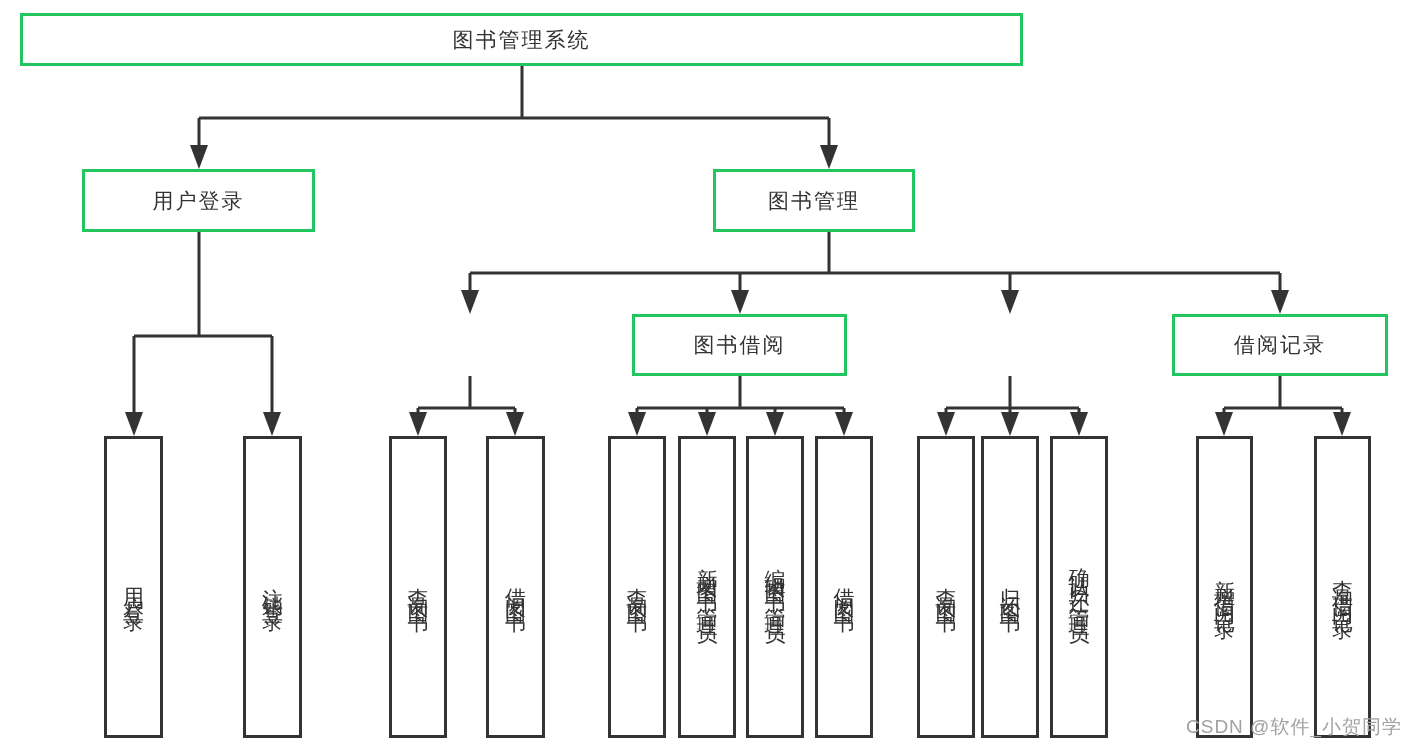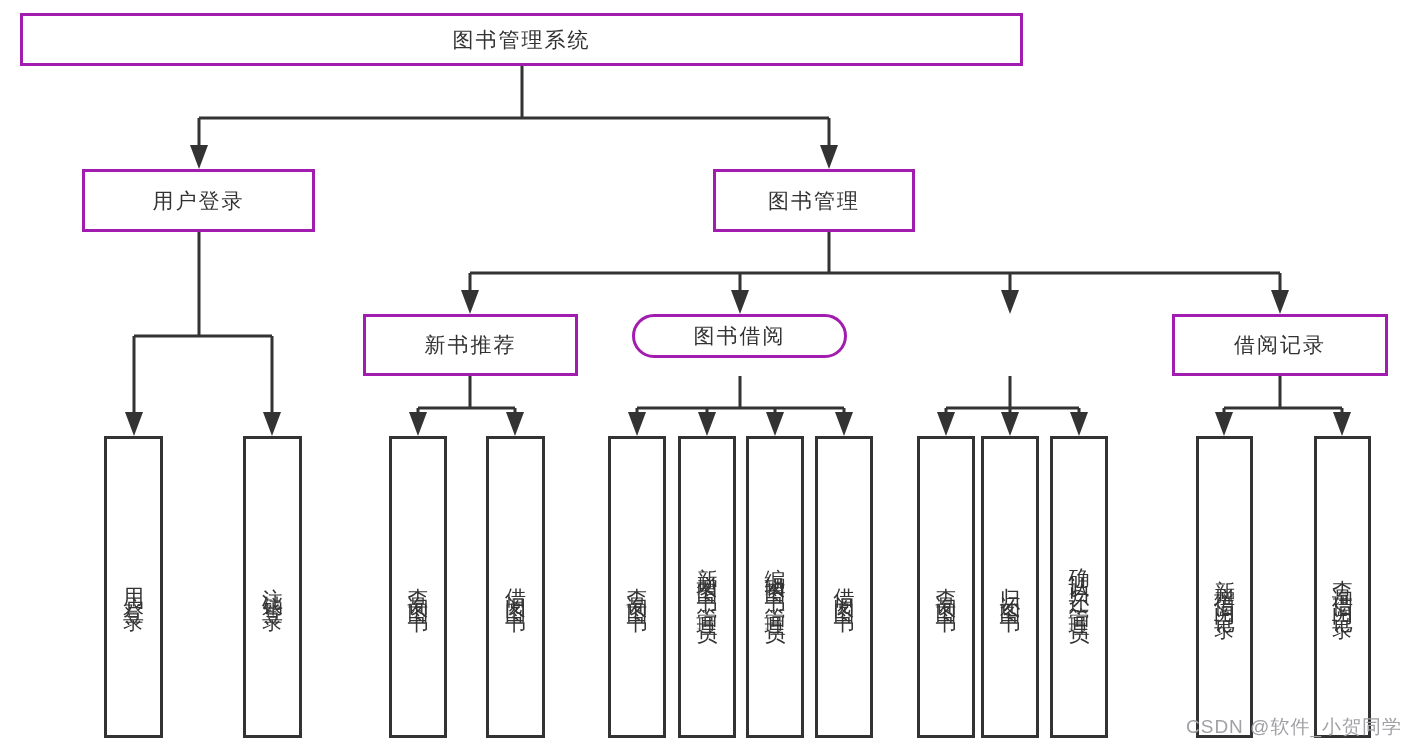--- a/index.html
+++ b/index.html
@@ -12,21 +12,21 @@
     overflow: hidden;
   }
   .wires {
     position: absolute;
     left: 0; top: 0;
     z-index: 1;
   }
   .node {
     position: absolute;
     box-sizing: border-box;
-    border: 3px solid #a21caf;
+    border: 3px solid #22c55e;
     background: #ffffff;
     display: flex;
     align-items: center;
     justify-content: center;
     font-size: 21px;
     letter-spacing: 2px;
     color: #333333;
     z-index: 2;
     white-space: nowrap;
   }
@@ -78,22 +78,21 @@
              M628 412h18l-9 24z M698 412h18l-9 24z M766 412h18l-9 24z M835 412h18l-9 24z
              M937 412h18l-9 24z M1001 412h18l-9 24z M1070 412h18l-9 24z
              M1215 412h18l-9 24z M1333 412h18l-9 24z" fill="#333333" stroke="none"></path>
   </svg>
 
   <div class="node" style="left:20px; top:13px; width:1003px; height:53px;">图书管理系统</div>
 
   <div class="node" style="left:82px; top:169px; width:233px; height:63px;">用户登录</div>
   <div class="node" style="left:713px; top:169px; width:202px; height:63px;">图书管理</div>
 
-  <div class="node" style="left:363px; top:314px; width:215px; height:62px;">新书推荐</div>
-  <div class="node" style="left:632px; top:314px; width:215px; height:44px;border-radius:22px;">图书借阅</div>
+  <div class="node" style="left:632px; top:314px; width:215px; height:62px;">图书借阅</div>
   <div class="node" style="left:1172px; top:314px; width:216px; height:62px;">借阅记录</div>
 
   <div class="vnode" style="left:104px; width:59px;">用户登录</div>
   <div class="vnode" style="left:243px; width:59px;">注销登录</div>
 
   <div class="vnode" style="left:389px; width:58px;">查询图书</div>
   <div class="vnode" style="left:486px; width:59px;">借阅图书</div>
 
   <div class="vnode" style="left:608px; width:58px;">查询图书</div>
   <div class="vnode" style="left:678px; width:58px;">新增图书（管理员）</div>

